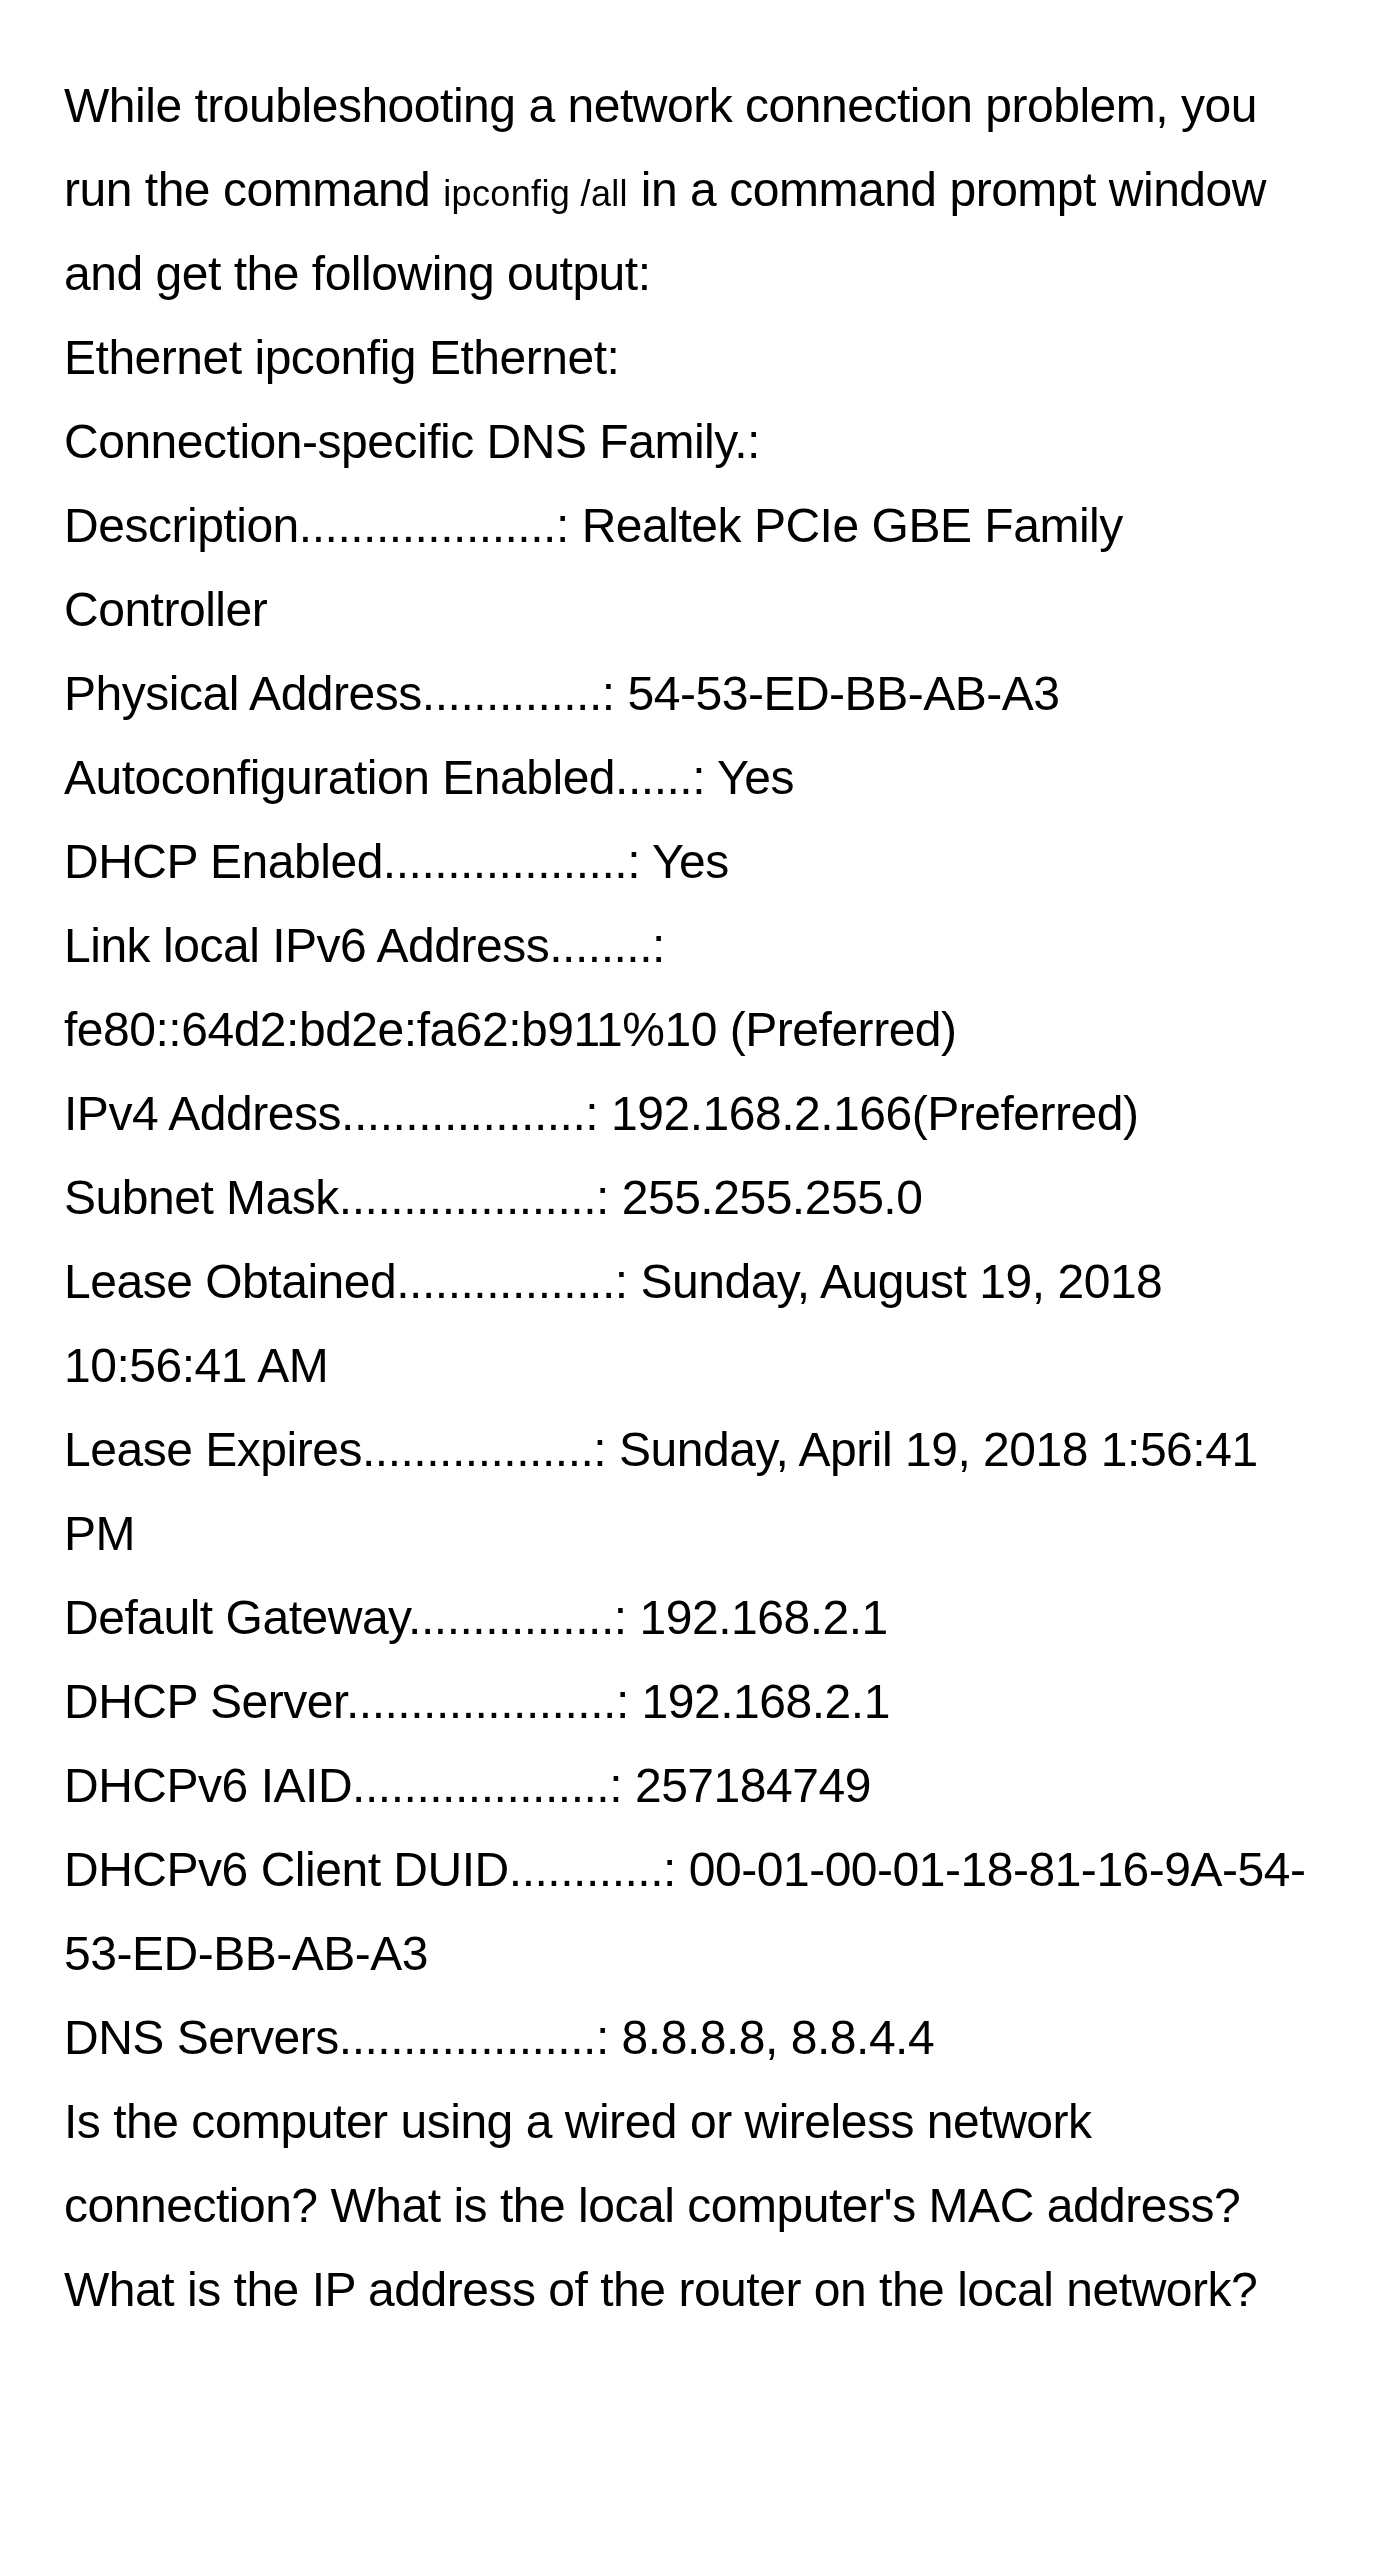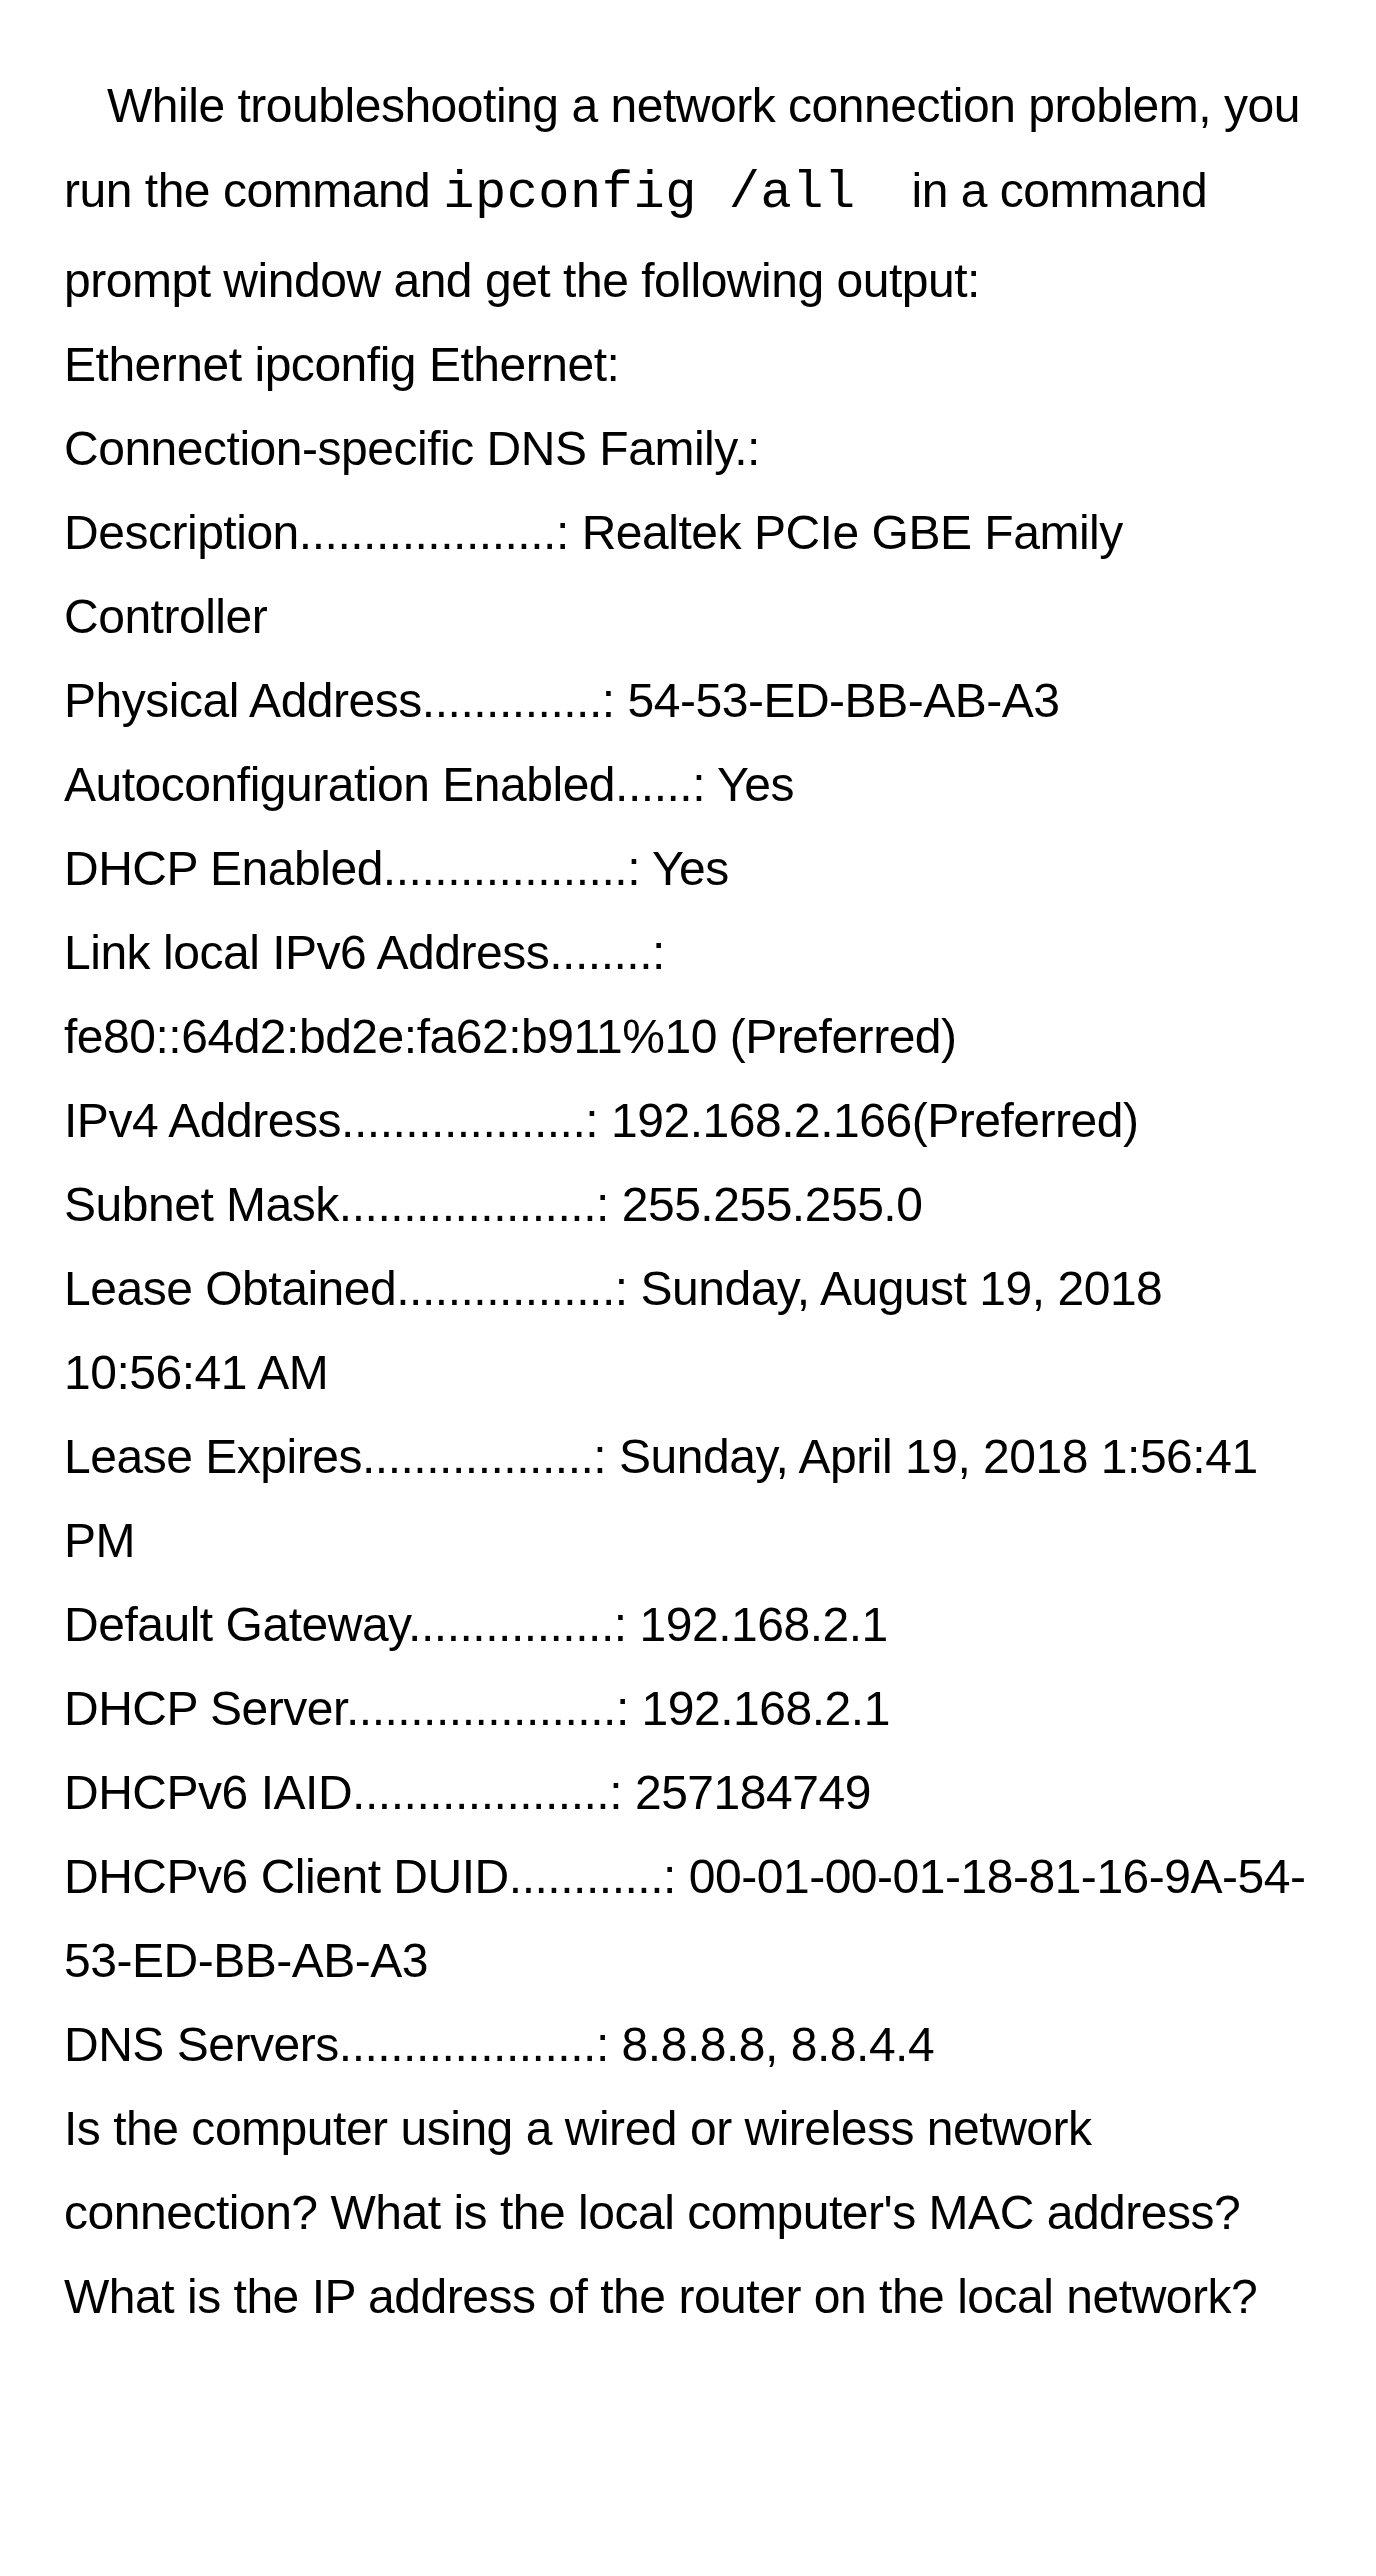--- a/index.html
+++ b/index.html
@@ -15,25 +15,24 @@
       color: #000000;
       font-size: 48px;
       line-height: 1.75;
       letter-spacing: -0.01em;
     }
     .content {
       max-width: 1248px;
     }
     .intro-line {
       display: inline;
-      margin-left: 43px;
     }
     .code-text {
-      font-family: Liberation Mono, monospace;
-      font-size: 52px;
+      font-family: Liberation Sans, sans-serif;
+      font-size: 36px;
       letter-spacing: 0.01em;
     }
     .output-block {
       margin-top: 0;
     }
     .output-line {
       display: block;
     }
     .question-block {
       margin-top: 0;

